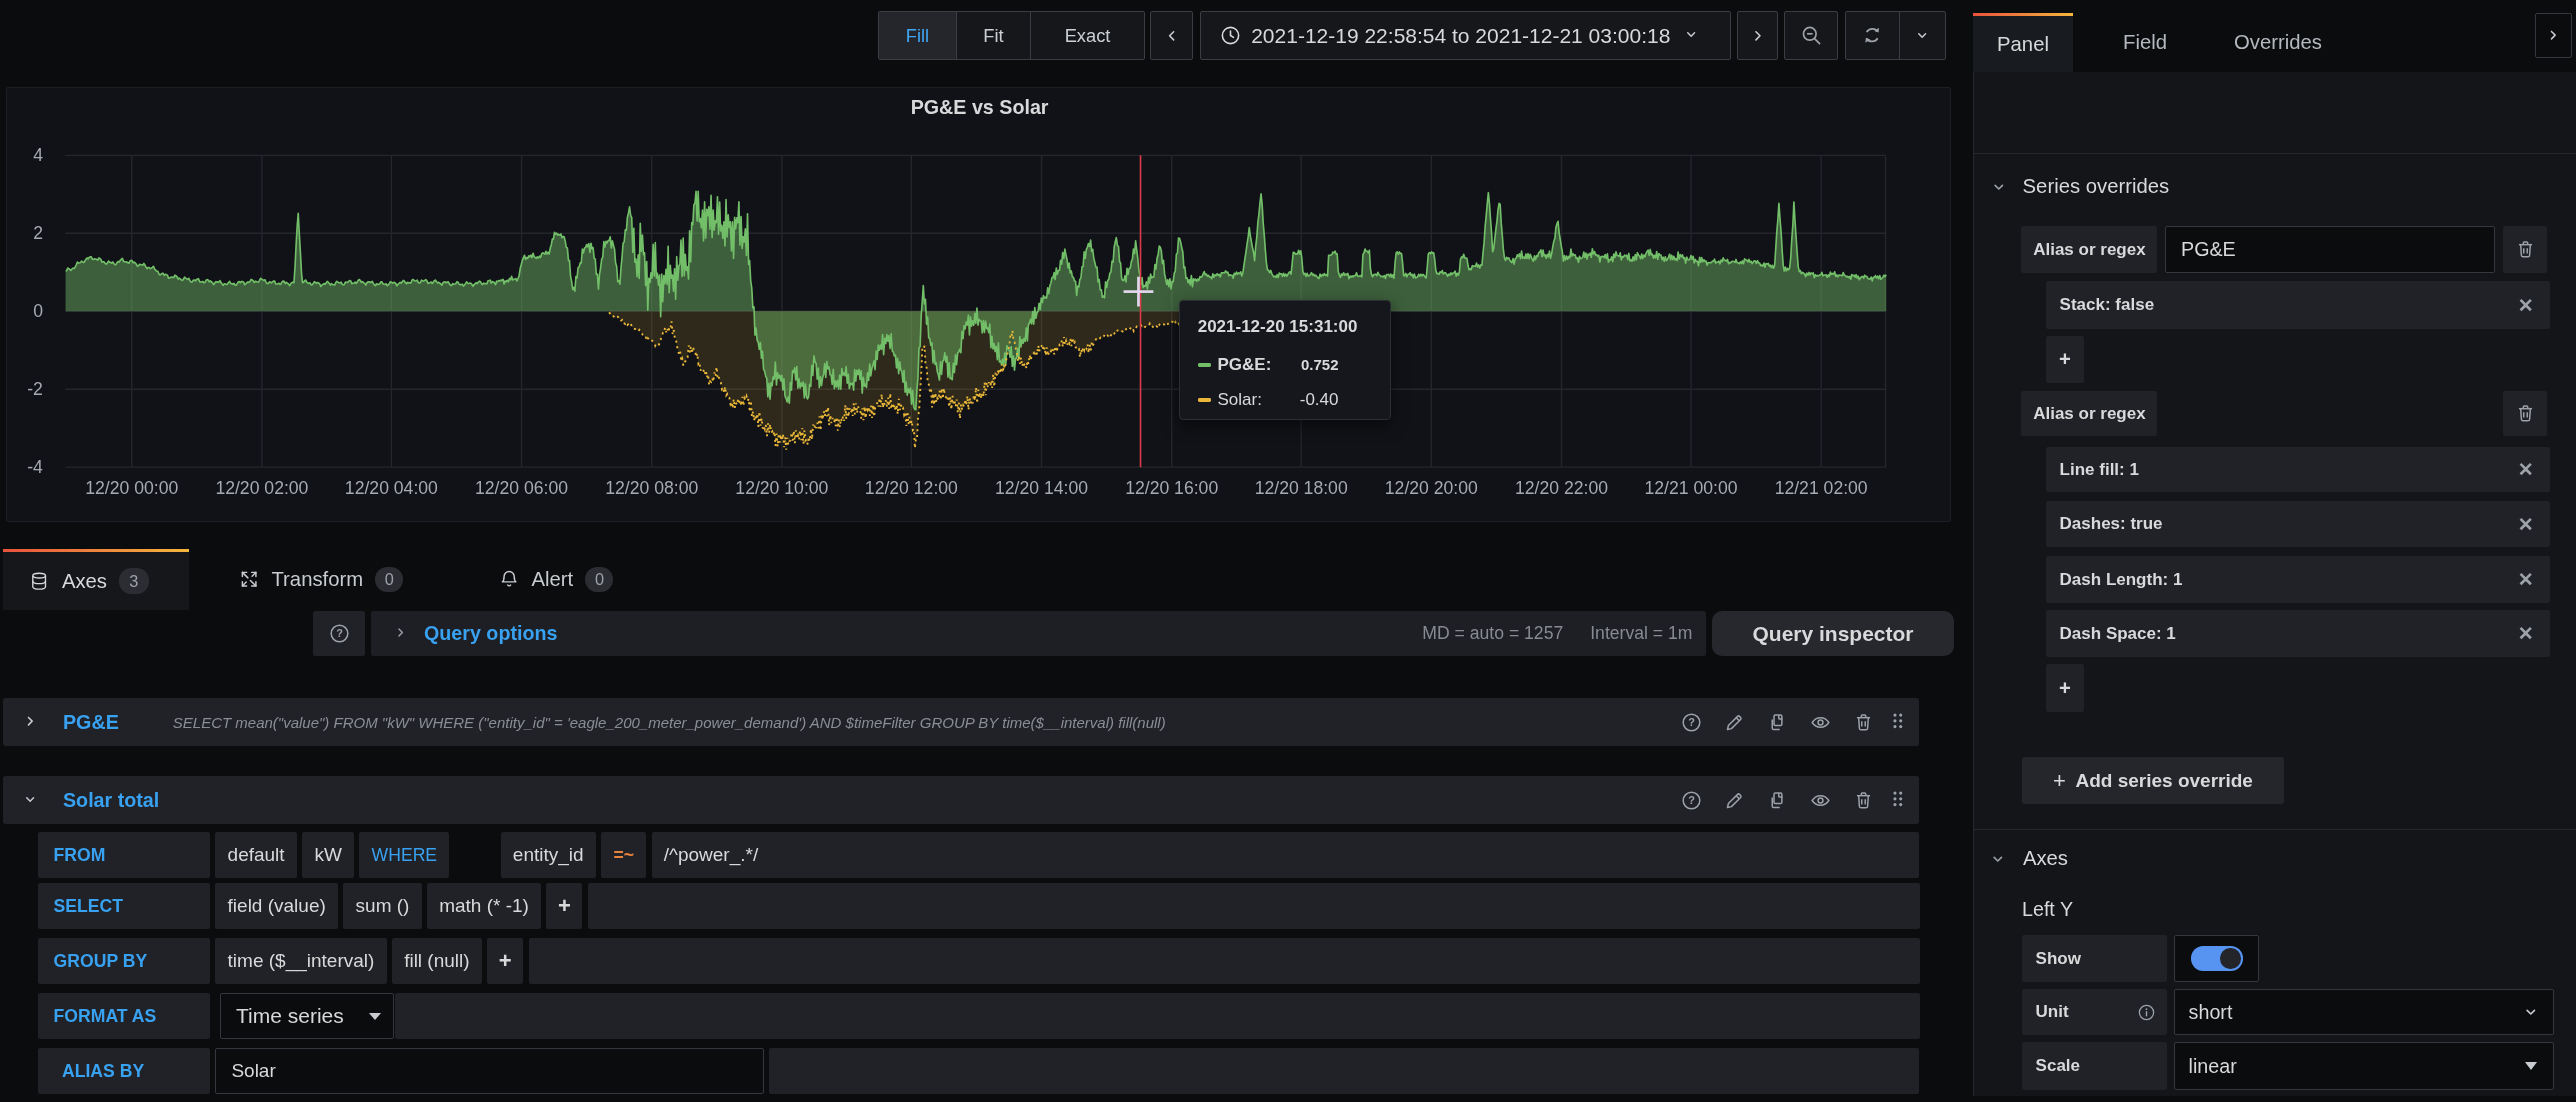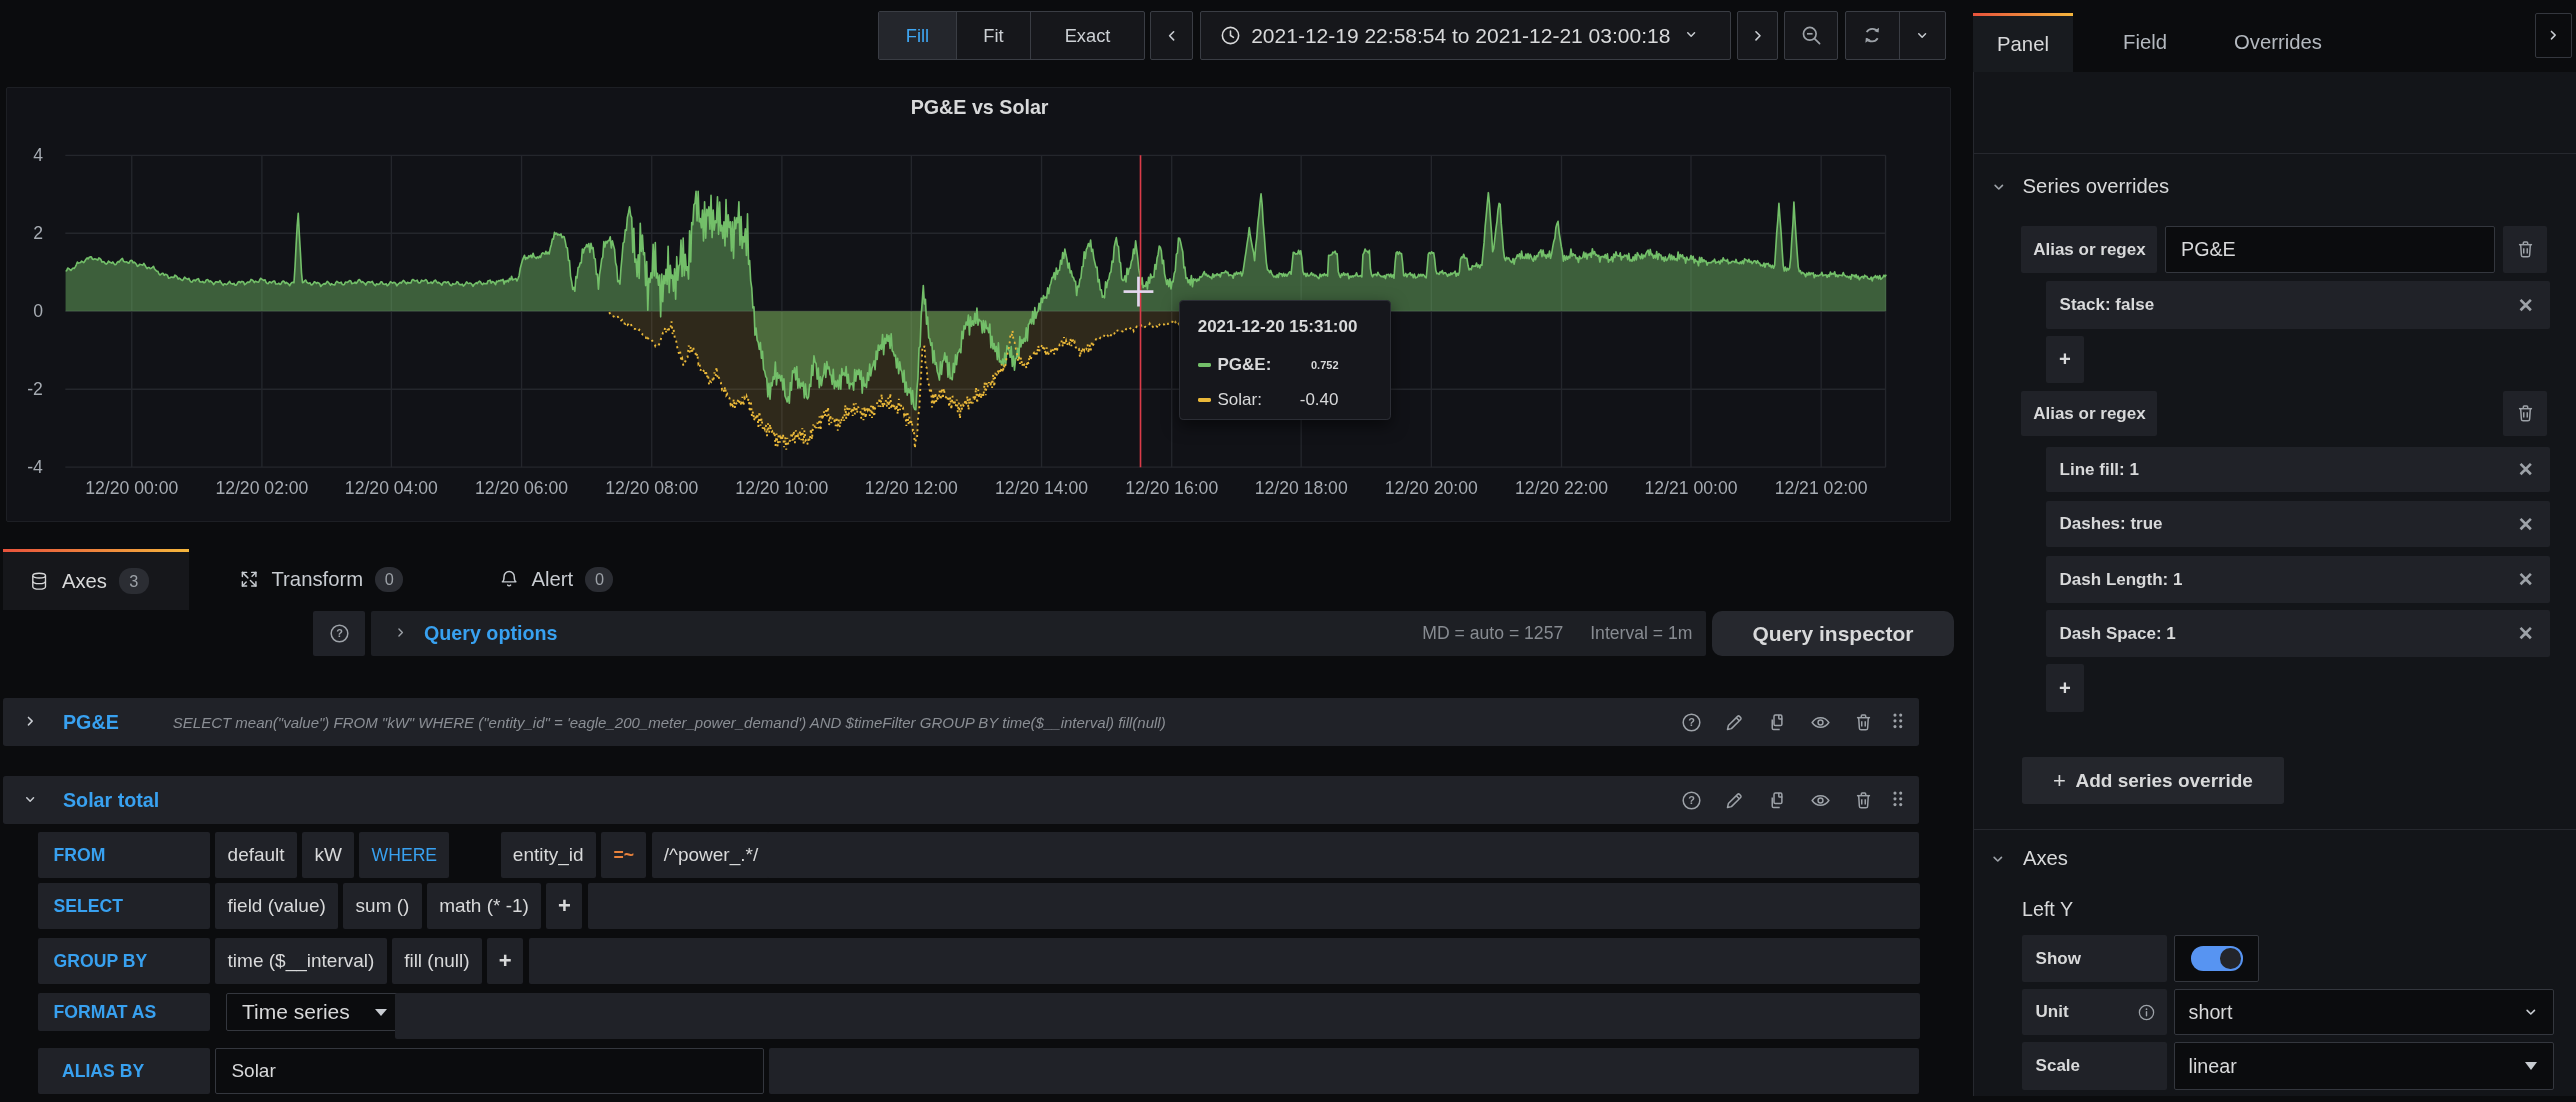--- a/index.html
+++ b/index.html
@@ -120,21 +120,21 @@
           <text x="62" y="580" text-anchor="end" class="axlab">-2</text>
           <text x="62" y="695" text-anchor="end" class="axlab">-4</text>
 </g>
 </svg>
 
   <div class="abs" style="left:1172px;top:212px;width:212px;height:120px;background:#16171C;border:0.7px solid #2C2E35;border-radius:4.1px;box-shadow:0 5.4px 16.3px rgba(0,0,0,0.5);padding:16.3px 17.6px">
     <div style="color:#D8D9DA;font-size:17px;font-weight:bold">2021-12-20 15:31:00</div>
     <div style="display:flex;align-items:center;margin-top:17.6px">
       <div style="width:13px;height:3.4px;border-radius:1.4px;background:#73BF69"></div>
       <span style="color:#D8D9DA;font-size:17px;font-weight:bold;margin-left:6.8px">PG&amp;E:</span>
-      <span style="color:#D8D9DA;font-size:11px;font-weight:bold;margin-left:auto;margin-right:34px">0.752</span>
+      <span style="color:#D8D9DA;font-size:15px;font-weight:bold;margin-left:auto;margin-right:34px">0.752</span>
     </div>
     <div style="display:flex;align-items:center;margin-top:15px">
       <div style="width:13px;height:3.4px;border-radius:1.4px;background:#EAB839"></div>
       <span style="color:#D8D9DA;font-size:17px;margin-left:6.8px">Solar:</span>
       <span style="color:#D8D9DA;font-size:17px;margin-left:auto;margin-right:34px">-0.40</span>
     </div>
   </div>
 </div>
 
 <div class="abs" style="left:3.4px;top:549px;width:186px;height:61px;background:#16171B;border-top:3.4px solid;border-image:linear-gradient(90deg,#E8523C,#F5B73D) 1">
@@ -299,21 +299,21 @@
     <div class="abs row" style="left:588px;top:883px;height:46px;width:1332px;border-radius:2px"></div>
     <div class="abs" style="left:38px;top:938px;height:46px;display:flex;gap:5.4px">
       <div class="lbl" style="width:172px;height:100%;padding-left:15.6px;color:#38A1F0;font-size:17.6px;font-weight:bold">GROUP BY</div>
       <div class="seg" style="padding:0 12.2px;height:100%;">time ($__interval)</div>
       <div class="seg" style="padding:0 12.2px;height:100%;">fill (null)</div>
       <div class="seg" style="width:36px;height:100%;">
         <span style="font-size:22px;font-weight:bold">+</span>
       </div>
     </div>
     <div class="abs row" style="left:529px;top:938px;height:46px;width:1391px;border-radius:2px"></div>
-    <div class="abs" style="left:38px;top:993px;height:38px;display:flex;gap:16px">
+    <div class="abs" style="left:38px;top:993px;height:46px;display:flex;gap:10px">
       <div class="lbl" style="width:172px;height:100%;padding-left:15.6px;color:#38A1F0;font-size:17.6px;font-weight:bold">FORMAT AS</div>
       <div class="inputbox" style="width:174px;height:100%;padding-left:15px;justify-content:space-between;padding-right:12.2px">
         <span style="font-size:21px">Time series</span>
         <span style="width:0;height:0;border-left:6.1px solid transparent;border-right:6.1px solid transparent;border-top:7.5px solid #C8CCD1"></span>
       </div>
     </div>
     <div class="abs row" style="left:395px;top:993px;height:46px;width:1525px;border-radius:2px"></div>
     <div class="abs" style="left:38px;top:1048px;height:46px;display:flex;gap:5.4px">
       <div class="lbl" style="width:172px;height:100%;padding-left:24px;color:#38A1F0;font-size:17.6px;font-weight:bold">ALIAS BY</div>
       <div class="inputbox" style="width:549px;height:100%;padding-left:15px">

